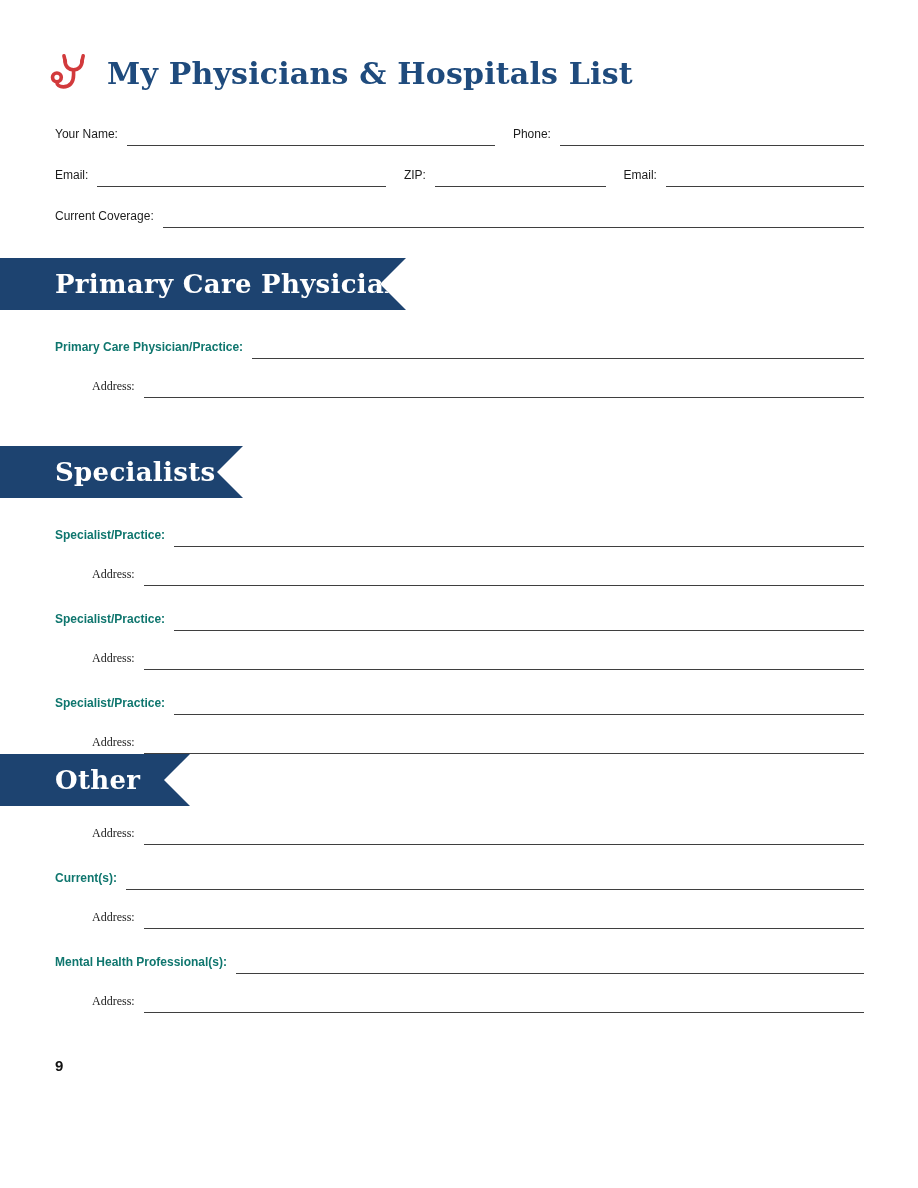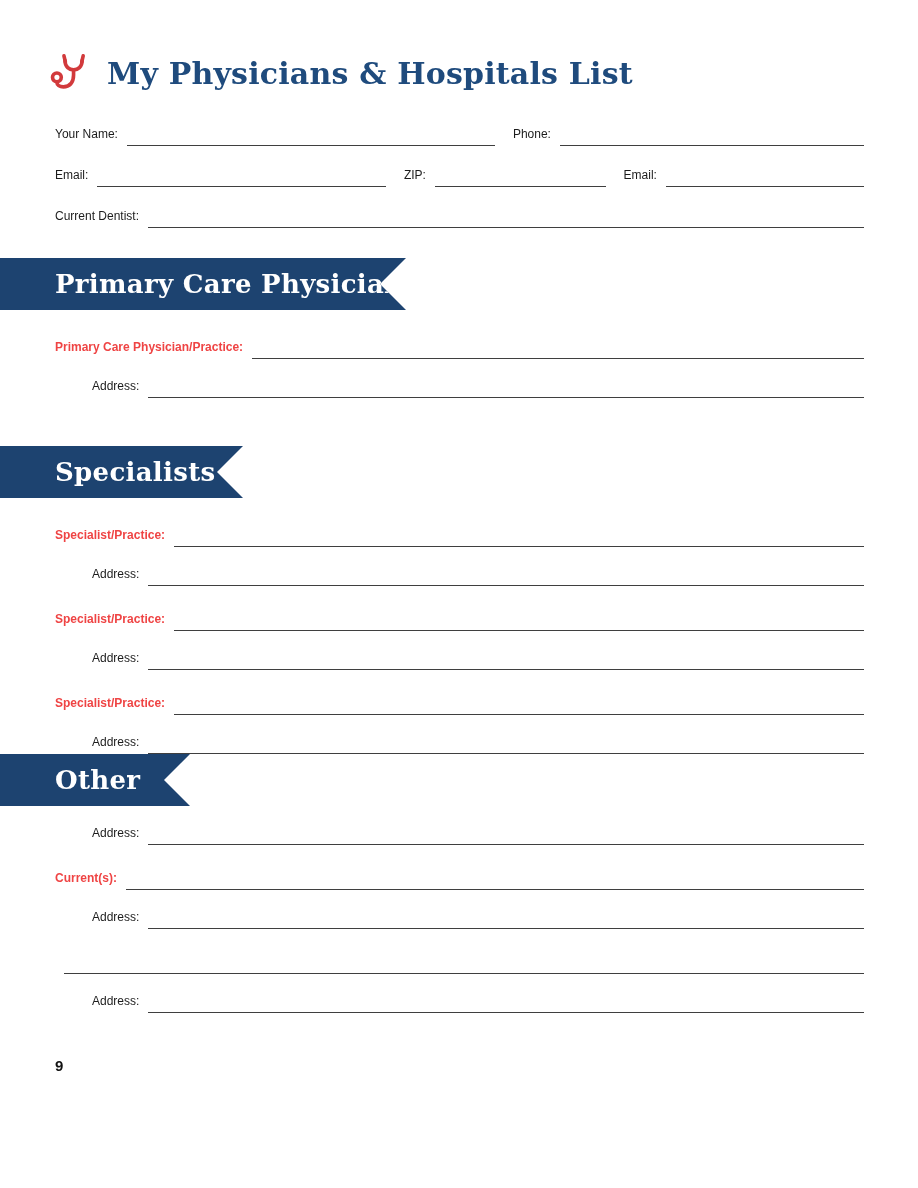--- a/index.html
+++ b/index.html
@@ -16,27 +16,27 @@
   .steth { width: 47px; height: 47px; flex: 0 0 auto; }
   .title {
     font-family: "DejaVu Serif", "Liberation Serif", serif;
     font-weight: 700; font-size: 30px; color: #1f4b7d; letter-spacing: 0.2px;
     white-space: nowrap;
   }
 
   
   .row { display: flex; align-items: flex-end; height: 27px; font-size: 12px; }
   .row .lbl { white-space: nowrap; line-height: 23px; }
-  .row .lbl.bold { font-weight: 700; color: #ef4444; }
+  .row .lbl.bold { font-weight: 700; color: #0f766e; }
   .line {
     flex: 1 1 0; border-bottom: 1.6px solid #3f3f3f; height: 100%;
     margin-left: 9px; min-width: 30px;
   }
   .gap { margin-left: 18px; margin-top: 32px; }
-  .indent { padding-left: 37px; }
+  .indent { padding-left: 37px; font-family: Liberation Serif, serif; }
 
   .mt-row1 { margin-top: 22px; }
   .mt-row  { margin-top: 14px; justify-content: flex-end; }
   .mt-entry { margin-top: 18px; }
   .mt-entry-first { margin-top: 22px; }
   .mt-addr { margin-top: 12px; }
 
   
   .banner {
     height: 52px; background: #1d4370; color: #ffffff;
@@ -87,21 +87,21 @@
     <div class="row mt-row">
       <span class="lbl">Email:</span>
       <span class="line f-169"></span>
       <span class="lbl gap">ZIP:</span>
       <span class="line f-100"></span>
       <span class="lbl gap">Email:</span>
       <span class="line f-116"></span>
     </div>
 
     <div class="row mt-row">
-      <span class="lbl">Current Dentist:</span>
+      <span class="lbl">Current Coverage:</span>
       <span class="line"></span>
     </div>
 
     <div class="banner banner-pcp">
       <span>Primary Care Physician</span>
     </div>
 
     <div class="row mt-entry-first">
       <span class="lbl bold">Primary Care Physician/Practice:</span>
       <span class="line"></span>
@@ -154,20 +154,21 @@
     <div class="row mt-entry">
       <span class="lbl bold">Current(s):</span>
       <span class="line"></span>
     </div>
     <div class="row mt-addr indent">
       <span class="lbl">Address:</span>
       <span class="line"></span>
     </div>
 
     <div class="row mt-entry">
+      <span class="lbl bold">Mental Health Professional(s):</span>
       <span class="line"></span>
     </div>
     <div class="row mt-addr indent">
       <span class="lbl">Address:</span>
       <span class="line"></span>
     </div>
 
     <div class="page-number">9</div>
 
   </div>

